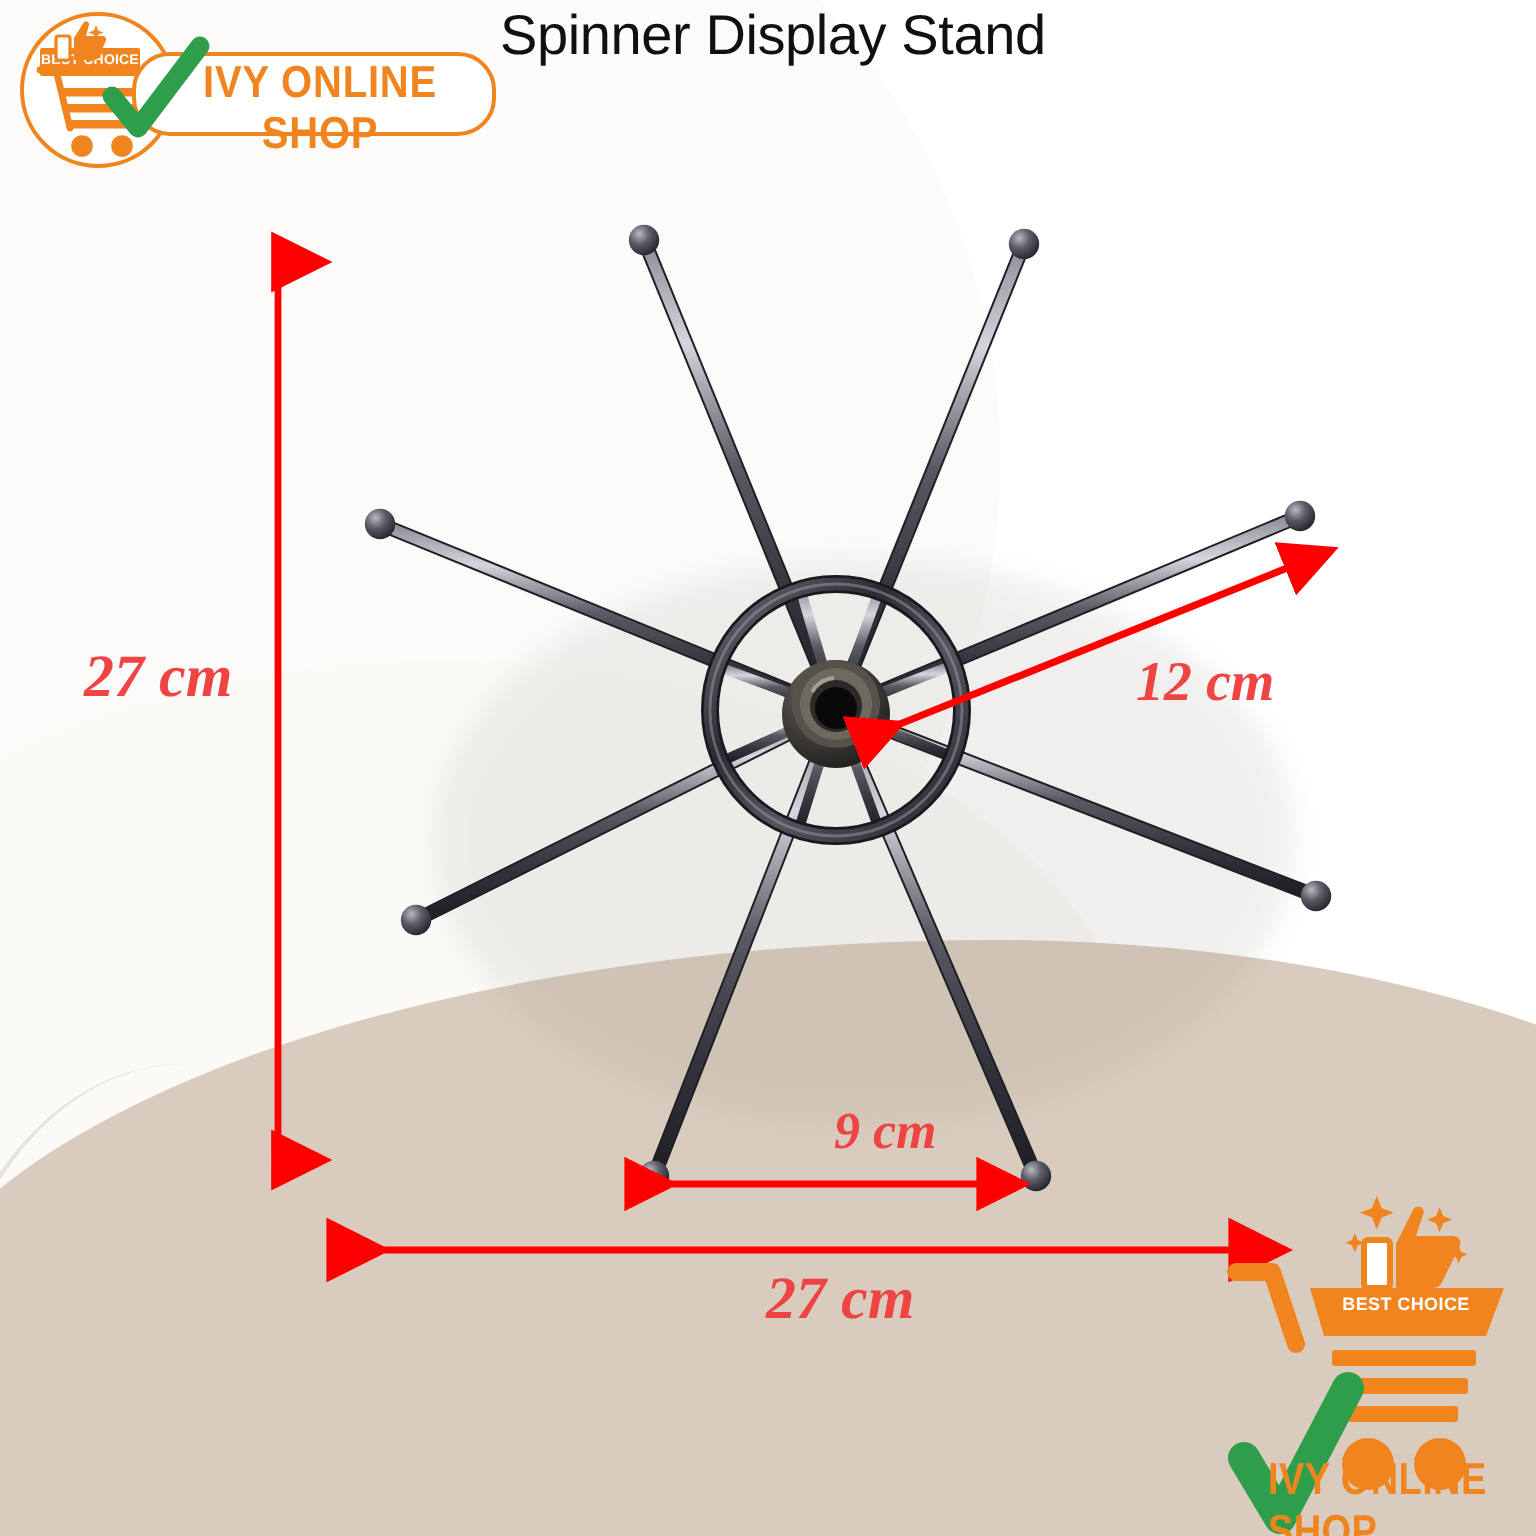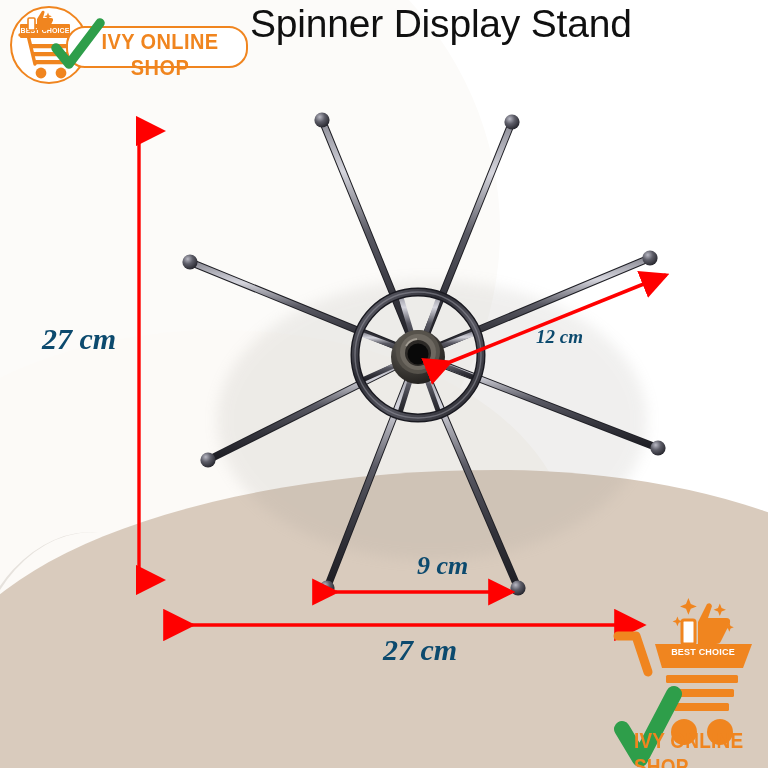--- a/index.html
+++ b/index.html
@@ -30,21 +30,21 @@
     position:absolute;left:-30px;top:530px;
     width:190px;height:260px;
     border-left:3px solid #e6e2dd;
     border-radius:60% 0 0 0;
     transform:rotate(6deg);
   }
 
   
   .title{
     position:absolute;left:250px;top:2px;width:500px;
-    font-size:39px;font-weight:400;color:#101010;
+    font-size:28px;font-weight:400;color:#101010;
     letter-spacing:-0.2px;white-space:nowrap;
     font-family:"Liberation Sans",sans-serif;
   }
 
   
   .brand-top{position:absolute;left:4px;top:2px;width:250px;height:82px;}
   .brand-circle{
     position:absolute;left:6px;top:4px;width:74px;height:74px;
     border-radius:50%;border:2.5px solid #f0851f;background:#ffffff;
   }
@@ -76,25 +76,25 @@
     width:1000px;height:620px;
     background:#d9cbbd;
     border-radius:58% 46% 0 0 / 38% 34% 0 0;
   }
 
   
   .product{position:absolute;left:0;top:0;width:768px;height:768px;}
 
   
   .dim-label{
-    position:absolute;color:#0c4a6e;font-weight:700;font-style:italic;
+    position:absolute;color:#ef4444;font-weight:700;font-style:italic;
     font-family:"Liberation Serif",serif;white-space:nowrap;
   }
   .dim-27v{left:42px;top:322px;font-size:30px;}
-  .dim-12{left:536px;top:326px;font-size:19px;}
+  .dim-12{left:568px;top:326px;font-size:28px;}
   .dim-9{left:389px;top:551px;font-size:26px;margin-left:28px;}
   .dim-27h{left:383px;top:633px;font-size:30px;}
 
   
   .watermark{position:absolute;left:600px;top:596px;width:168px;height:172px;}
   .wm-banner-text{
     position:absolute;left:70px;top:48px;width:66px;height:16px;
     color:#ffffff;font-size:9px;font-weight:700;line-height:16px;
     text-align:center;letter-spacing:0.2px;
     font-family:"Liberation Sans",sans-serif;

